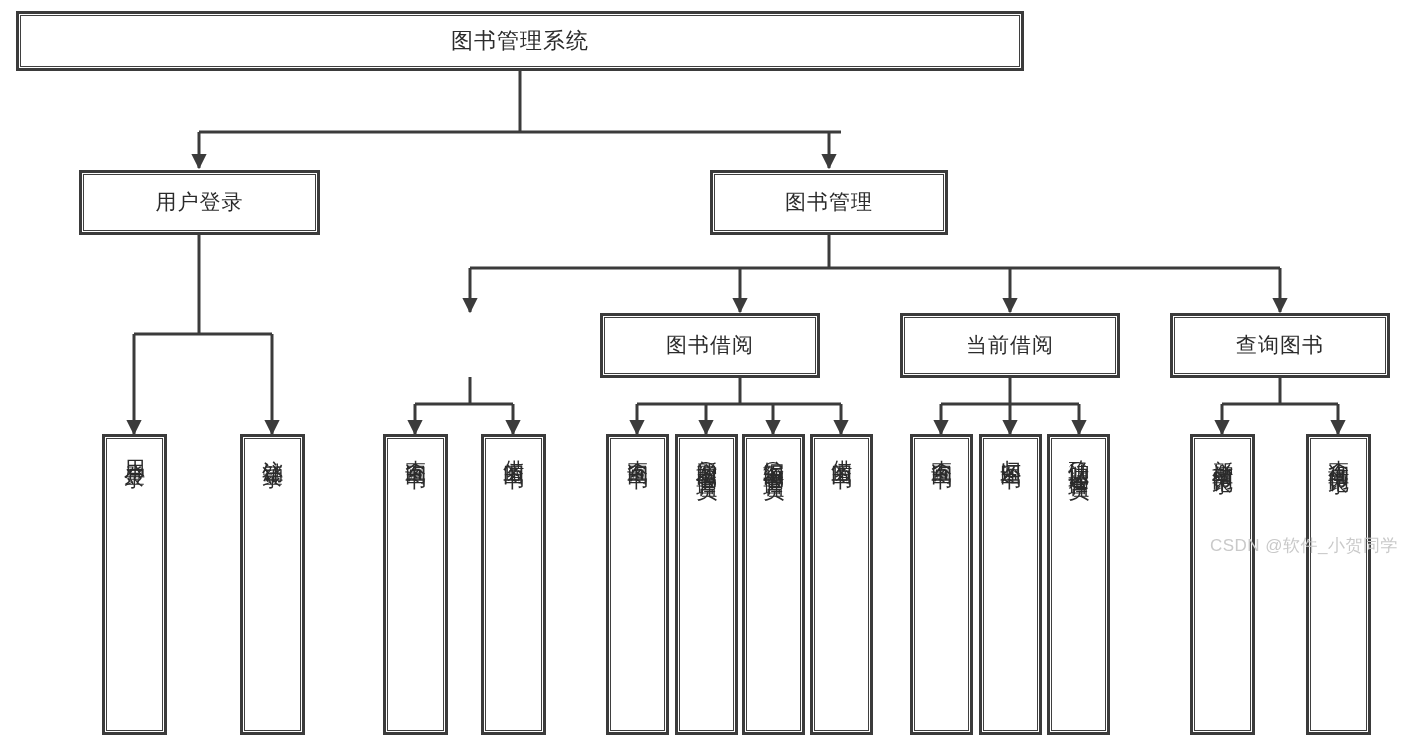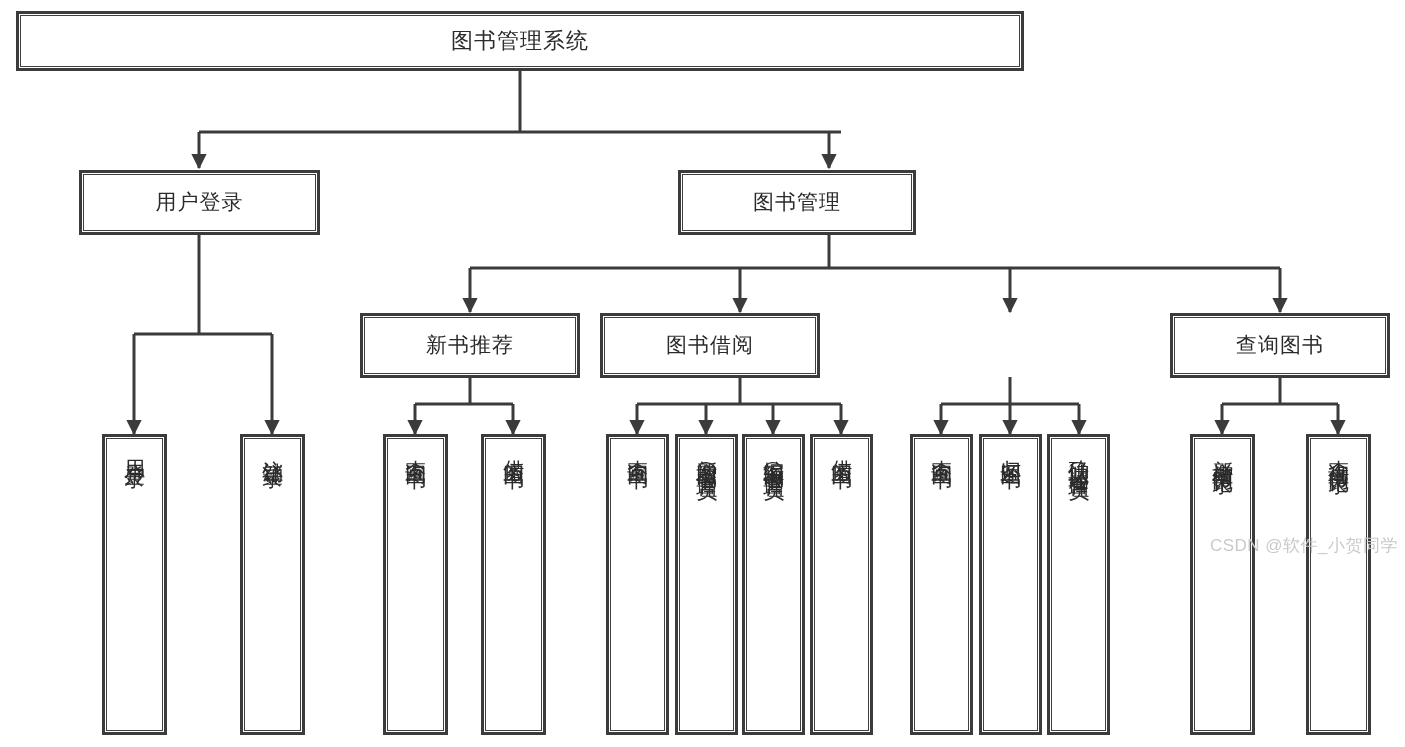--- a/index.html
+++ b/index.html
@@ -103,29 +103,29 @@
     </g>
   </svg>
 
   <div class="node root h-node" style="left:18px;top:13px;width:1004px;height:56px;">
     <span class="lbl">图书管理系统</span>
   </div>
 
   <div class="node h-node" style="left:81px;top:172px;width:237px;height:61px;">
     <span class="lbl">用户登录</span>
   </div>
-  <div class="node h-node" style="left:680px;top:172px;width:234px;height:61px;text-align:right;">
+  <div class="node h-node" style="left:712px;top:172px;width:234px;height:61px;text-align:right;">
     <span class="lbl">图书管理</span>
   </div>
 
-  <div class="node h-node" style="left:362px;top:315px;width:216px;height:61px;">
-    <span class="lbl">新书推荐</span>
-  </div>
   <div class="node h-node" style="left:602px;top:315px;width:216px;height:61px;">
     <span class="lbl">图书借阅</span>
+  </div>
+  <div class="node h-node" style="left:902px;top:315px;width:216px;height:61px;">
+    <span class="lbl">当前借阅</span>
   </div>
   <div class="node h-node" style="left:1172px;top:315px;width:216px;height:61px;">
     <span class="lbl">查询图书</span>
   </div>
 
   <div class="node v-node" style="left:104px;top:436px;width:61px;height:297px;">
     <span class="lbl">用户登录</span>
   </div>
   <div class="node v-node" style="left:242px;top:436px;width:61px;height:297px;">
     <span class="lbl">注销登录</span>

